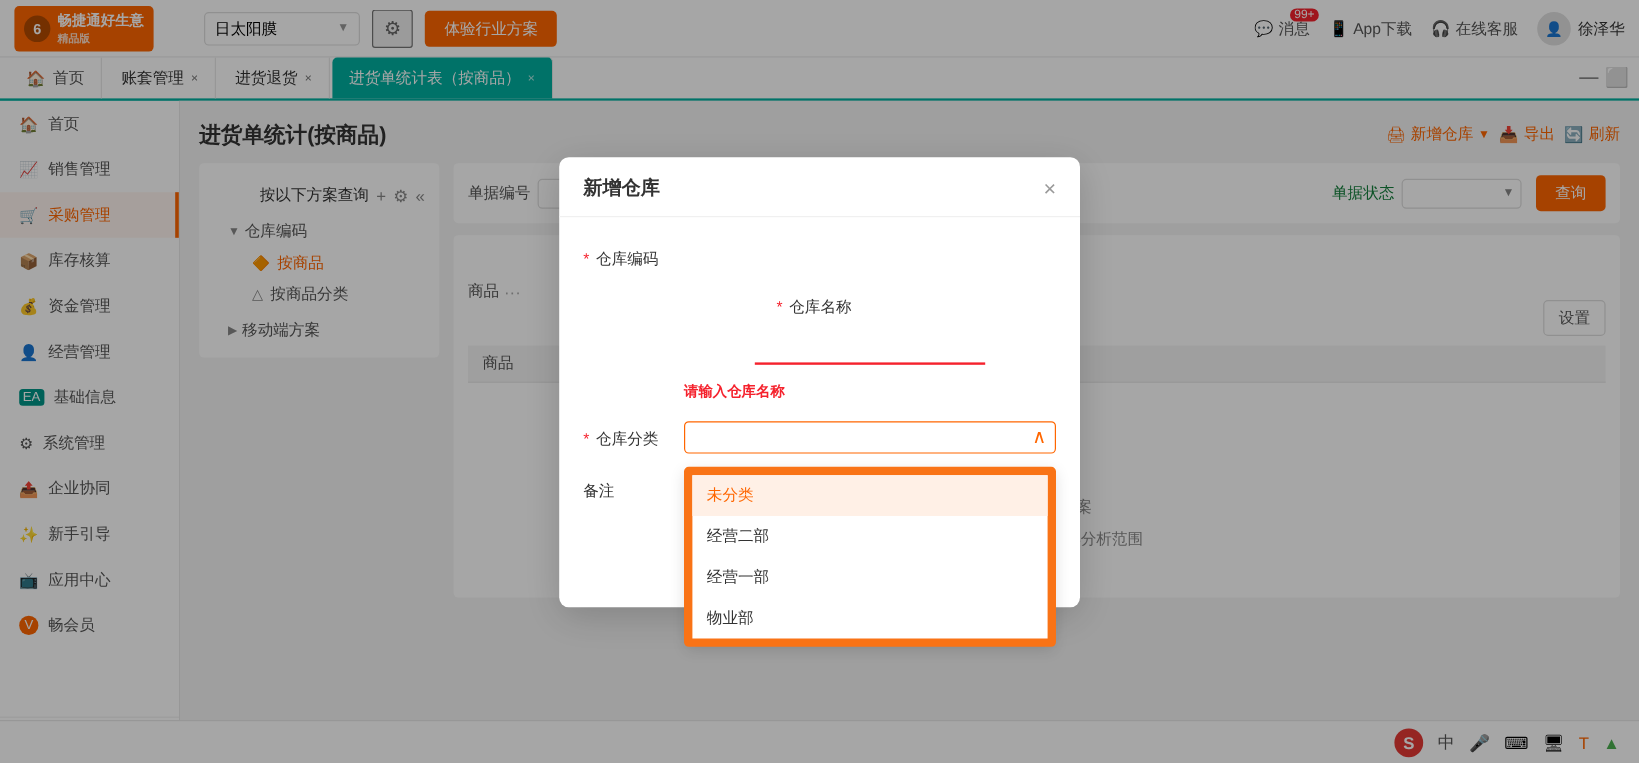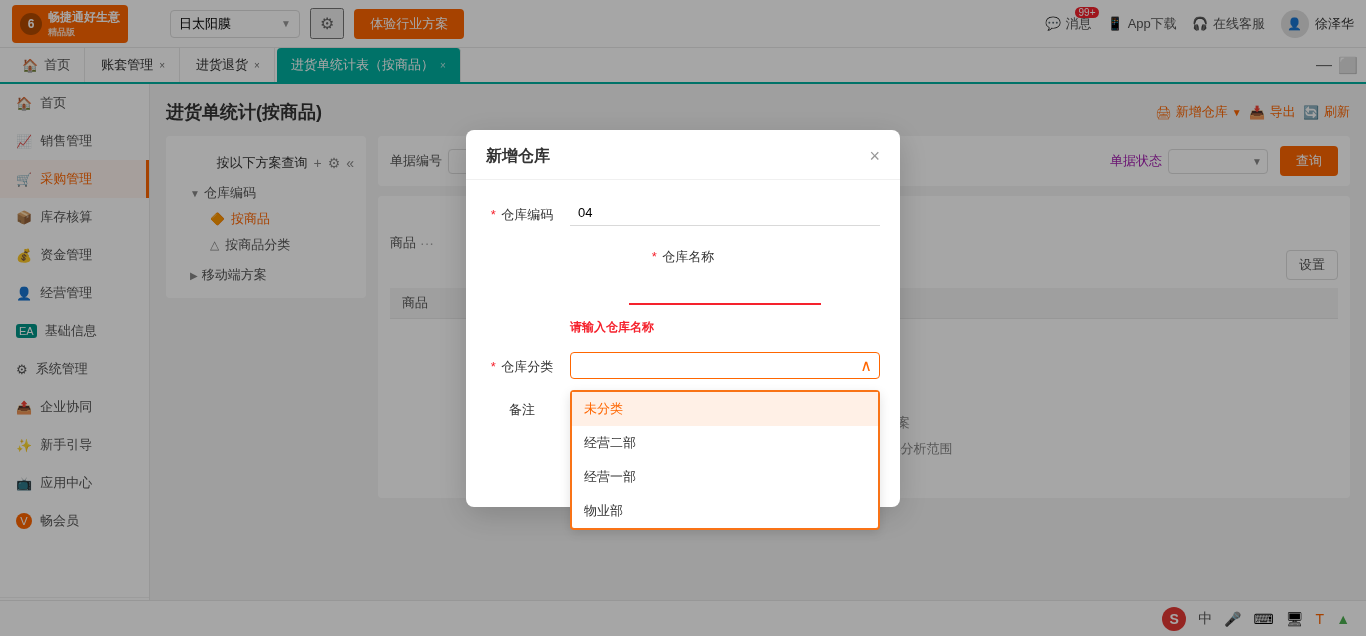--- a/index.html
+++ b/index.html
@@ -82,21 +82,21 @@
     .modal-header {
       display: flex; align-items: center; justify-content: space-between;
       padding: 16px 20px 12px; border-bottom: 1px solid #f0f0f0;
     }
     .modal-title { font-size: 16px; font-weight: bold; color: #333; }
     .modal-close { font-size: 18px; cursor: pointer; color: #999; background: none; border: none; }
     .modal-body { padding: 20px 20px 8px; }
     .modal-footer { padding: 12px 20px 20px; display: flex; justify-content: flex-end; gap: 8px; }
 
     .form-row { display: flex; align-items: flex-start; margin-bottom: 16px; gap: 12px; }
-    .form-label { min-width: 72px; text-align: center; color: #333; font-size: 13px; padding-top: 6px; }
+    .form-label { min-width: 72px; text-align: left; color: #333; font-size: 13px; padding-top: 6px; }
     .required-star { color: #f5222d; margin-right: 2px; }
     .form-input {
       flex: 1; border: none; border-bottom: 1px solid #d9d9d9;
       padding: 5px 8px; font-size: 13px; outline: none; background: transparent;
     }
     .form-input.error { border-bottom: 1px solid #f5222d; }
     .error-msg { color: #f5222d; font-size: 12px; margin-top: 2px; }
     .select-wrap { flex: 1; position: relative; }
     .form-select {
       width: 100%; border: 1px solid #ff6600; border-radius: 4px;
@@ -104,21 +104,21 @@
       background: #fff; appearance: none; cursor: pointer;
     }
     .select-arrow {
       position: absolute; right: 8px; top: 50%; transform: translateY(-50%);
       color: #ff6600; font-size: 16px; pointer-events: none;
     }
 
     
     .dropdown-list {
       position: absolute; top: 38px; left: 0; width: 100%;
-      background: #fff; border: 2px solid #f97316; border-radius: 4px;
+      background: #fff; border: 7px solid #f97316; border-radius: 4px;
       box-shadow: 0 4px 12px rgba(0,0,0,0.12); z-index: 200;
     }
     .dropdown-item {
       padding: 8px 12px; cursor: pointer; font-size: 13px; color: #333;
     }
     .dropdown-item.selected { background: #fff0e6; color: #ff6600; }
 
     
     .page-header { display: flex; align-items: center; margin-bottom: 12px; }
     .page-title-text { font-size: 18px; font-weight: bold; color: #333; flex: 1; }
@@ -341,21 +341,21 @@
           </div>
           <div style="display:flex;align-items:center;gap:6px;">
             <span style="font-size:13px;color:#555;">付款状态</span>
             <input class="field-input" type="text" style="width: 100px;">
           </div>
           <div style="display:flex;align-items:center;gap:6px;">
             <span style="font-size:13px;color:#555;">备注</span>
             <input class="field-input" type="text" style="width: 100px;">
           </div>
           <div style="display:flex;align-items:center;gap:6px;margin-left:auto;">
-            <span style="font-size:13px;color:#a21caf;margin-left:12px;">单据状态</span>
+            <span style="font-size:13px;color:#15803d;margin-left:12px;">单据状态</span>
             <div style="position:relative;display:inline-block;">
               <select style="padding:4px 24px 4px 8px;border:1px solid #ddd;border-radius:4px;font-size:13px;appearance:none;background:#fff;cursor:pointer;min-width:100px;">
                 <option></option>
               </select>
               <span style="position:absolute;right:6px;top:50%;transform:translateY(-50%);font-size:10px;color:#888;pointer-events:none;">▼</span>
             </div>
           </div>
           <button class="btn-primary">查询</button>
         </div>
 
@@ -397,21 +397,20 @@
       <span class="modal-title">新增仓库</span>
       <button class="modal-close">×</button>
     </div>
     <div class="modal-body">
 
       <div class="form-row">
         <div class="form-label">
           <span class="required-star">*</span>
           <span>仓库编码</span>
         </div>
-        <input class="form-input" type="text" value="04" style="">
       </div>
 
       <div class="form-row" style="flex-direction:column;padding-left:84px;">
         <div style="display:flex;align-items:center;gap:12px;width:100%;flex-direction:column;">
           <div class="form-label" style="min-width:72px;margin-left:-84px;">
             <span class="required-star">*</span>
             <span>仓库名称</span>
           </div>
           <input class="form-input error" type="text" style="flex: 1 1 0%; border-bottom: 2px solid rgb(245, 34, 45);">
         </div>

